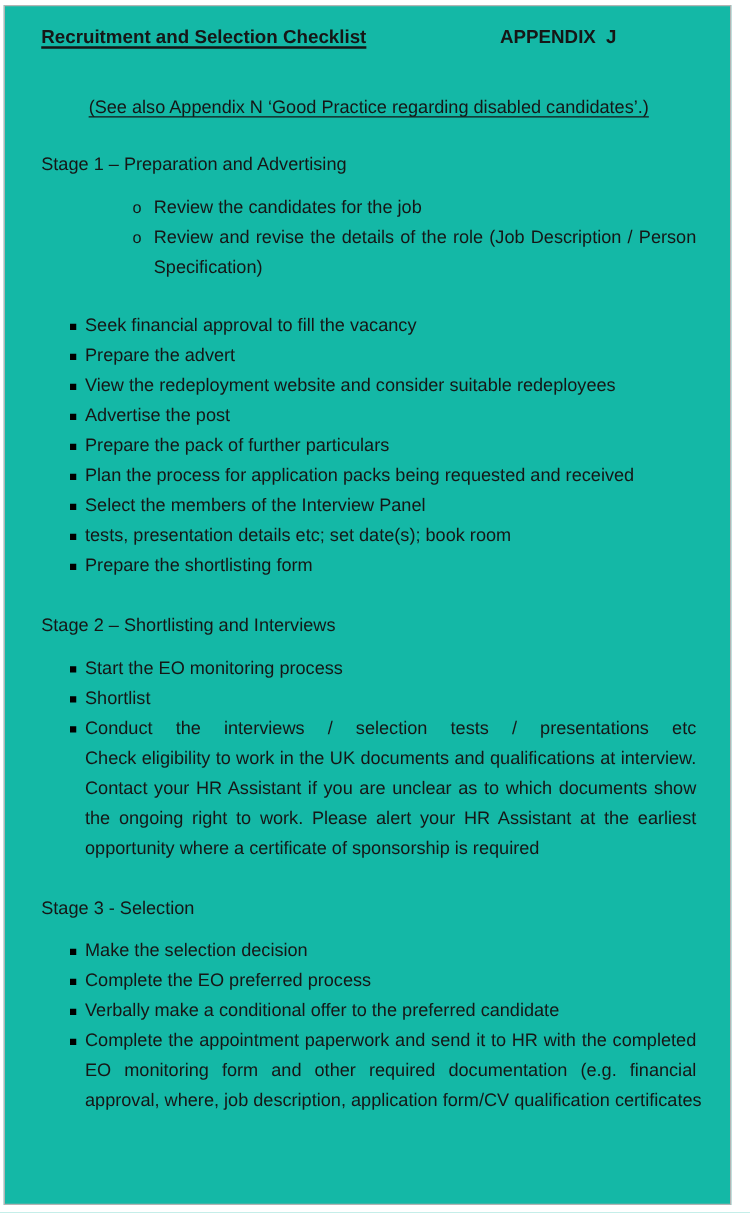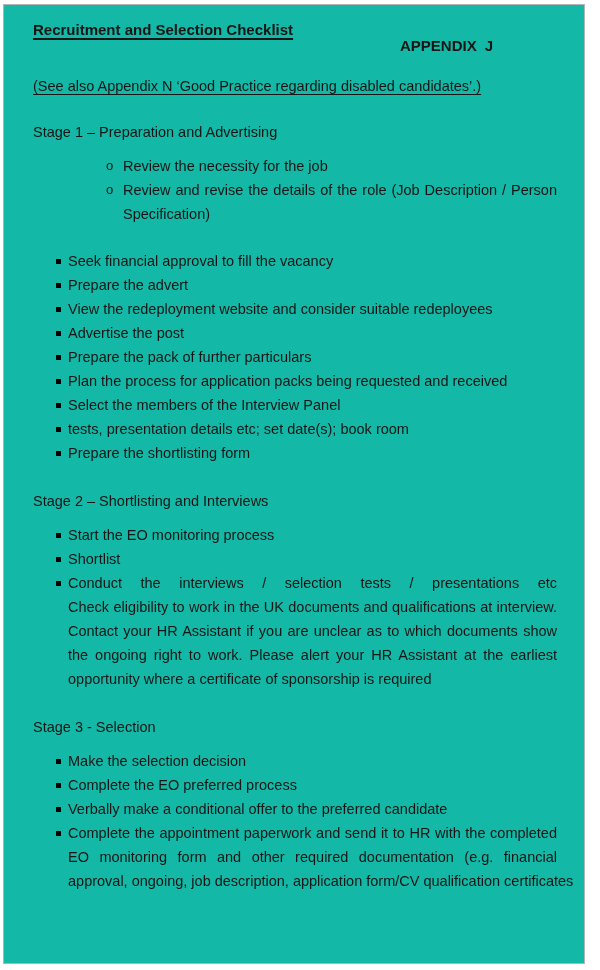--- a/index.html
+++ b/index.html
@@ -37,27 +37,28 @@
     font-size: 15px;
   }
   .title {
     text-decoration: underline;
     text-decoration-thickness: 2px;
     text-underline-offset: 3px;
   }
   .appendix {
     position: absolute;
     left: 367px;
-    top: 16px;
+    top: 0;
     word-spacing: 4px;
   }
   .subtitle {
     text-decoration: underline;
     text-underline-offset: 3px;
     margin-bottom: 22px;
+    text-align: center;
   }
   .sec + .sec { margin-top: 24px; }
   .sec-heading { margin-bottom: 10px; }
   .group.gap { margin-top: 23px; }
   .item { position: relative; }
   .item.sq { padding-left: 35px; }
   .item.ci { padding-left: 90px; }
   .bullet-sq {
     position: absolute;
     left: 23px;
@@ -85,21 +86,21 @@
       <span class="title">Recruitment and Selection Checklist</span>
       <span class="appendix">APPENDIX J</span>
     </div>
     <div class="subtitle">(See also Appendix N ‘Good Practice regarding disabled candidates’.)</div>
     <div id="sections">
         <div class="sec">
           <div class="sec-heading">Stage 1 – Preparation and Advertising</div>
           <div class="group">
             <div class="item ci">
               <span class="bullet-ci">o</span>
-              <div class="tline l">Review the necessity for the job</div>
+              <div class="tline l">Review the candidates for the job</div>
             </div>
             <div class="item ci">
               <span class="bullet-ci">o</span>
               <div class="tline j">Review and revise the details of the role (Job Description / Person</div>
               <div class="tline l">Specification)</div>
             </div>
           </div>
           <div class="group gap">
             <div class="item sq">
               <span class="bullet-sq"></span>
@@ -172,19 +173,19 @@
               <div class="tline l">Complete the EO preferred process</div>
             </div>
             <div class="item sq">
               <span class="bullet-sq"></span>
               <div class="tline l">Verbally make a conditional offer to the preferred candidate</div>
             </div>
             <div class="item sq">
               <span class="bullet-sq"></span>
               <div class="tline j">Complete the appointment paperwork and send it to HR with the completed</div>
               <div class="tline j">EO monitoring form and other required documentation (e.g. financial</div>
-              <div class="tline l">approval, ongoing, job description, application form/CV qualification certificates</div>
+              <div class="tline l">approval, where, job description, application form/CV qualification certificates</div>
             </div>
           </div>
         </div>
       </div>
   </div>
 </div>
 
 </body></html>

